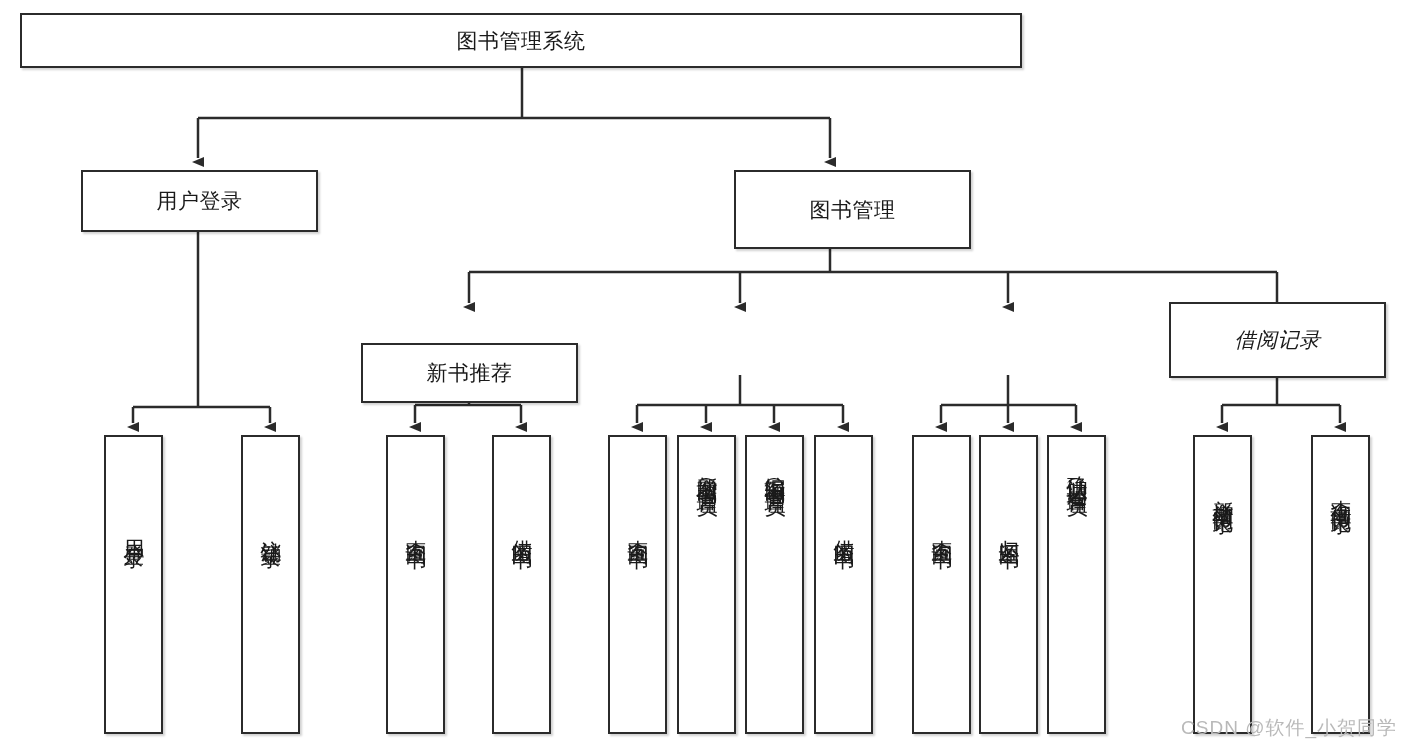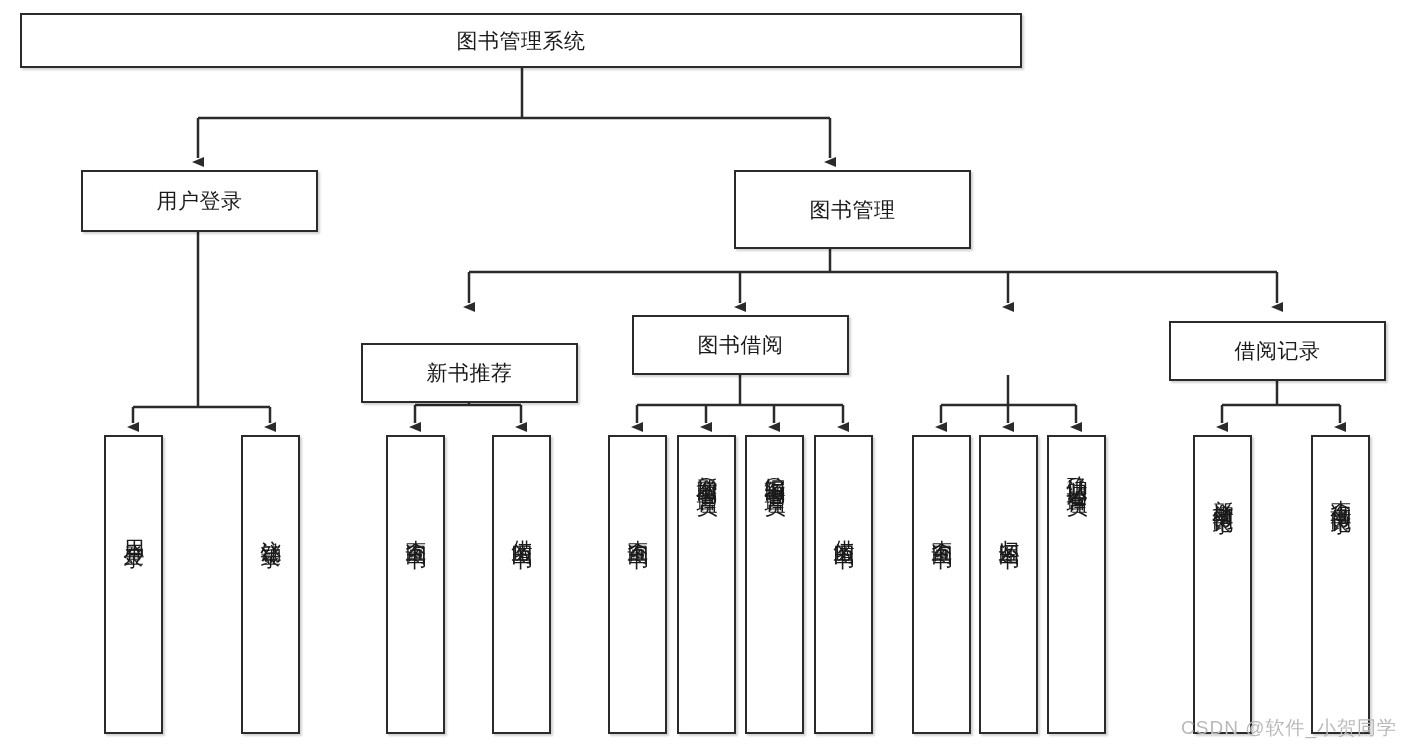--- a/index.html
+++ b/index.html
@@ -140,26 +140,23 @@
   </div>
 
   <div class="node-box horizontal" style="left:711px; top:170px; width:237px; height:79px;margin-left:23px;">
     <span class="node-label">图书管理</span>
   </div>
 
   <div class="node-box horizontal" style="left:361px; top:315px; width:217px; height:60px;margin-top:28px;">
     <span class="node-label">新书推荐</span>
   </div>
 
-  <div class="node-box horizontal" style="left:632px; top:315px; width:217px; height:60px;">
-    <span class="node-label">图书借阅</span>
-  </div>
-
-
-  <div class="node-box horizontal" style="left:1169px; top:321px; width:217px; height:60px;">
+
+
+  <div class="node-box horizontal" style="left:1169px; top:302px; width:217px; height:76px;font-style:italic;">
     <span class="node-label">借阅记录</span>
   </div>
 
   <div class="node-box vertical pad-top-lg" style="left:104px; top:435px; width:59px; height:299px;">
     <span class="node-label">用户登录</span>
   </div>
 
   <div class="node-box vertical pad-top-lg" style="left:241px; top:435px; width:59px; height:299px;">
     <span class="node-label">注销登录</span>
   </div>

